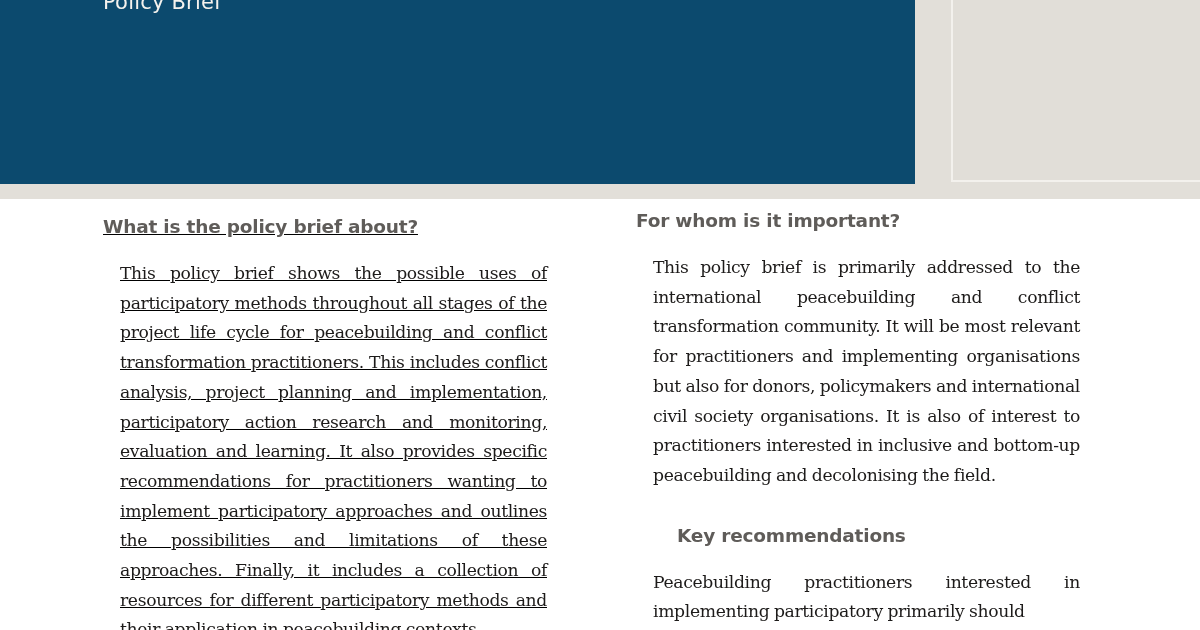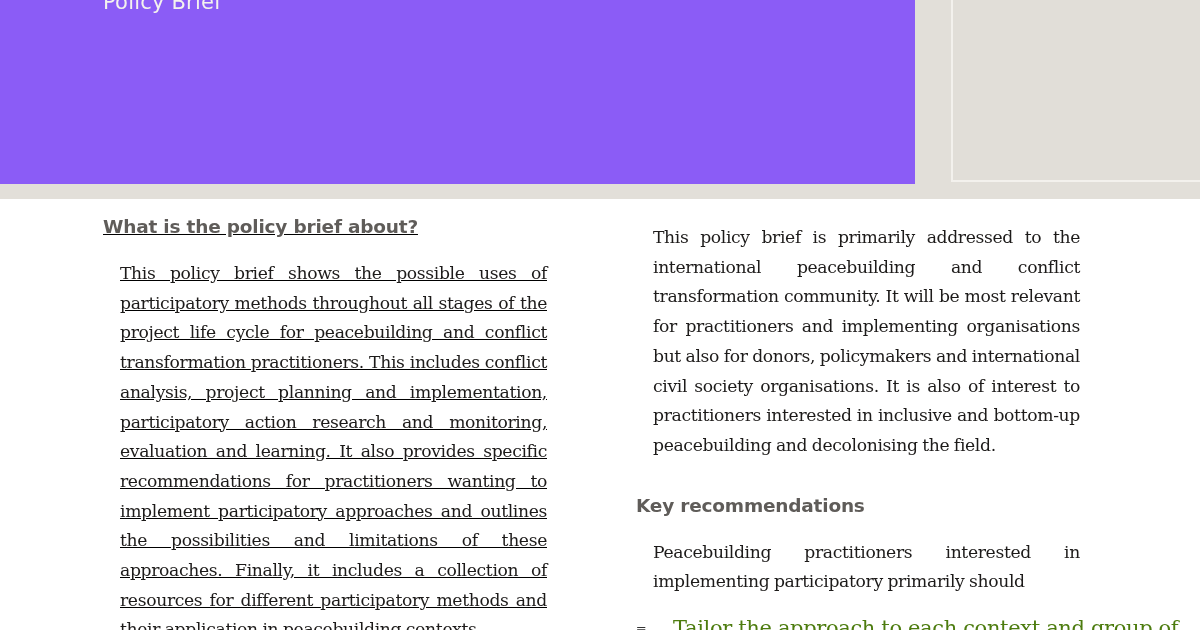--- a/index.html
+++ b/index.html
@@ -7,21 +7,21 @@
       width: 1200px; height: 630px; overflow: hidden; position: relative;
       background: #ffffff;
       font-family: "DejaVu Serif", serif;
     }
     .top-band {
       position: absolute; left: 0; top: 0; width: 1200px; height: 199px;
       background: #e2dfd9;
     }
     .dark-panel {
       position: absolute; left: 0; top: 0; width: 915px; height: 184px;
-      background: #8b5cf6;
+      background: #0c4a6e;
     }
     .doc-type {
       position: absolute; left: 103px; top: -10px;
       font-family: "DejaVu Sans", sans-serif; font-size: 21px;
       color: #f4f2ee; letter-spacing: 0.2px; white-space: nowrap;
     }
     .side-box {
       position: absolute; left: 951px; top: -4px; width: 249px; height: 186px;
       box-sizing: border-box;
       border-left: 2px solid #f3f1ed; border-bottom: 2px solid #f3f1ed;
@@ -38,21 +38,21 @@
     .col-left { left: 103px; top: 212px; text-decoration: underline; }
     .col-right { left: 636px; top: 206px; }
     h2 {
       margin: 0; font-family: "DejaVu Sans", sans-serif; font-weight: bold;
       font-size: 18.5px; color: #5f5c59; line-height: 30px; letter-spacing: -0.2px;
     }
     p {
       margin: 17px; font-size: 17.2px; line-height: 29.7px; color: #1d1b1a;
       text-align: justify; letter-spacing: -0.35px; word-spacing: -0.5px;
     }
-    .rec-heading { margin-top: 30px; }
+    .rec-heading { margin-top: 30px; margin-left: 41px; }
     .bullet-row {
       display: flex; align-items: flex-start; margin-top: 6px;
     }
     .bullet-icon {
       width: 37px; flex: none; font-family: "DejaVu Sans", sans-serif;
       font-size: 13px; color: #333; line-height: 29.7px; padding-top: 1px;
     }
     .bullet-text {
       font-size: 21px; line-height: 29.7px; color: #4d7c0f;
       letter-spacing: -0.35px; white-space: nowrap;
@@ -69,20 +69,21 @@
     <div class="date">March 2023</div>
   </div>
 </div>
 
 <div class="col col-left">
   <h2>What is the policy brief about?</h2>
   <p>This policy brief shows the possible uses of participatory methods throughout all stages of the project life cycle for peacebuilding and conflict transformation practitioners. This includes conflict analysis, project planning and implementation, participatory action research and monitoring, evaluation and learning. It also provides specific recommendations for practitioners wanting to implement participatory approaches and outlines the possibilities and limitations of these approaches. Finally, it includes a collection of resources for different participatory methods and their application in peacebuilding contexts.</p>
 </div>
 
 <div class="col col-right">
+  <h2>For whom is it important?</h2>
   <p>This policy brief is primarily addressed to the international peacebuilding and conflict transformation community. It will be most relevant for practitioners and implementing organisations but also for donors, policymakers and international civil society organisations. It is also of interest to practitioners interested in inclusive and bottom-up peacebuilding and decolonising the field.</p>
 
   <h2 class="rec-heading">Key recommendations</h2>
   <p>Peacebuilding practitioners interested in implementing participatory primarily should</p>
   <div class="bullet-row">
     <span class="bullet-icon">≡</span>
     <span class="bullet-text">Tailor the approach to each context and group of</span>
   </div>
 </div>
 

